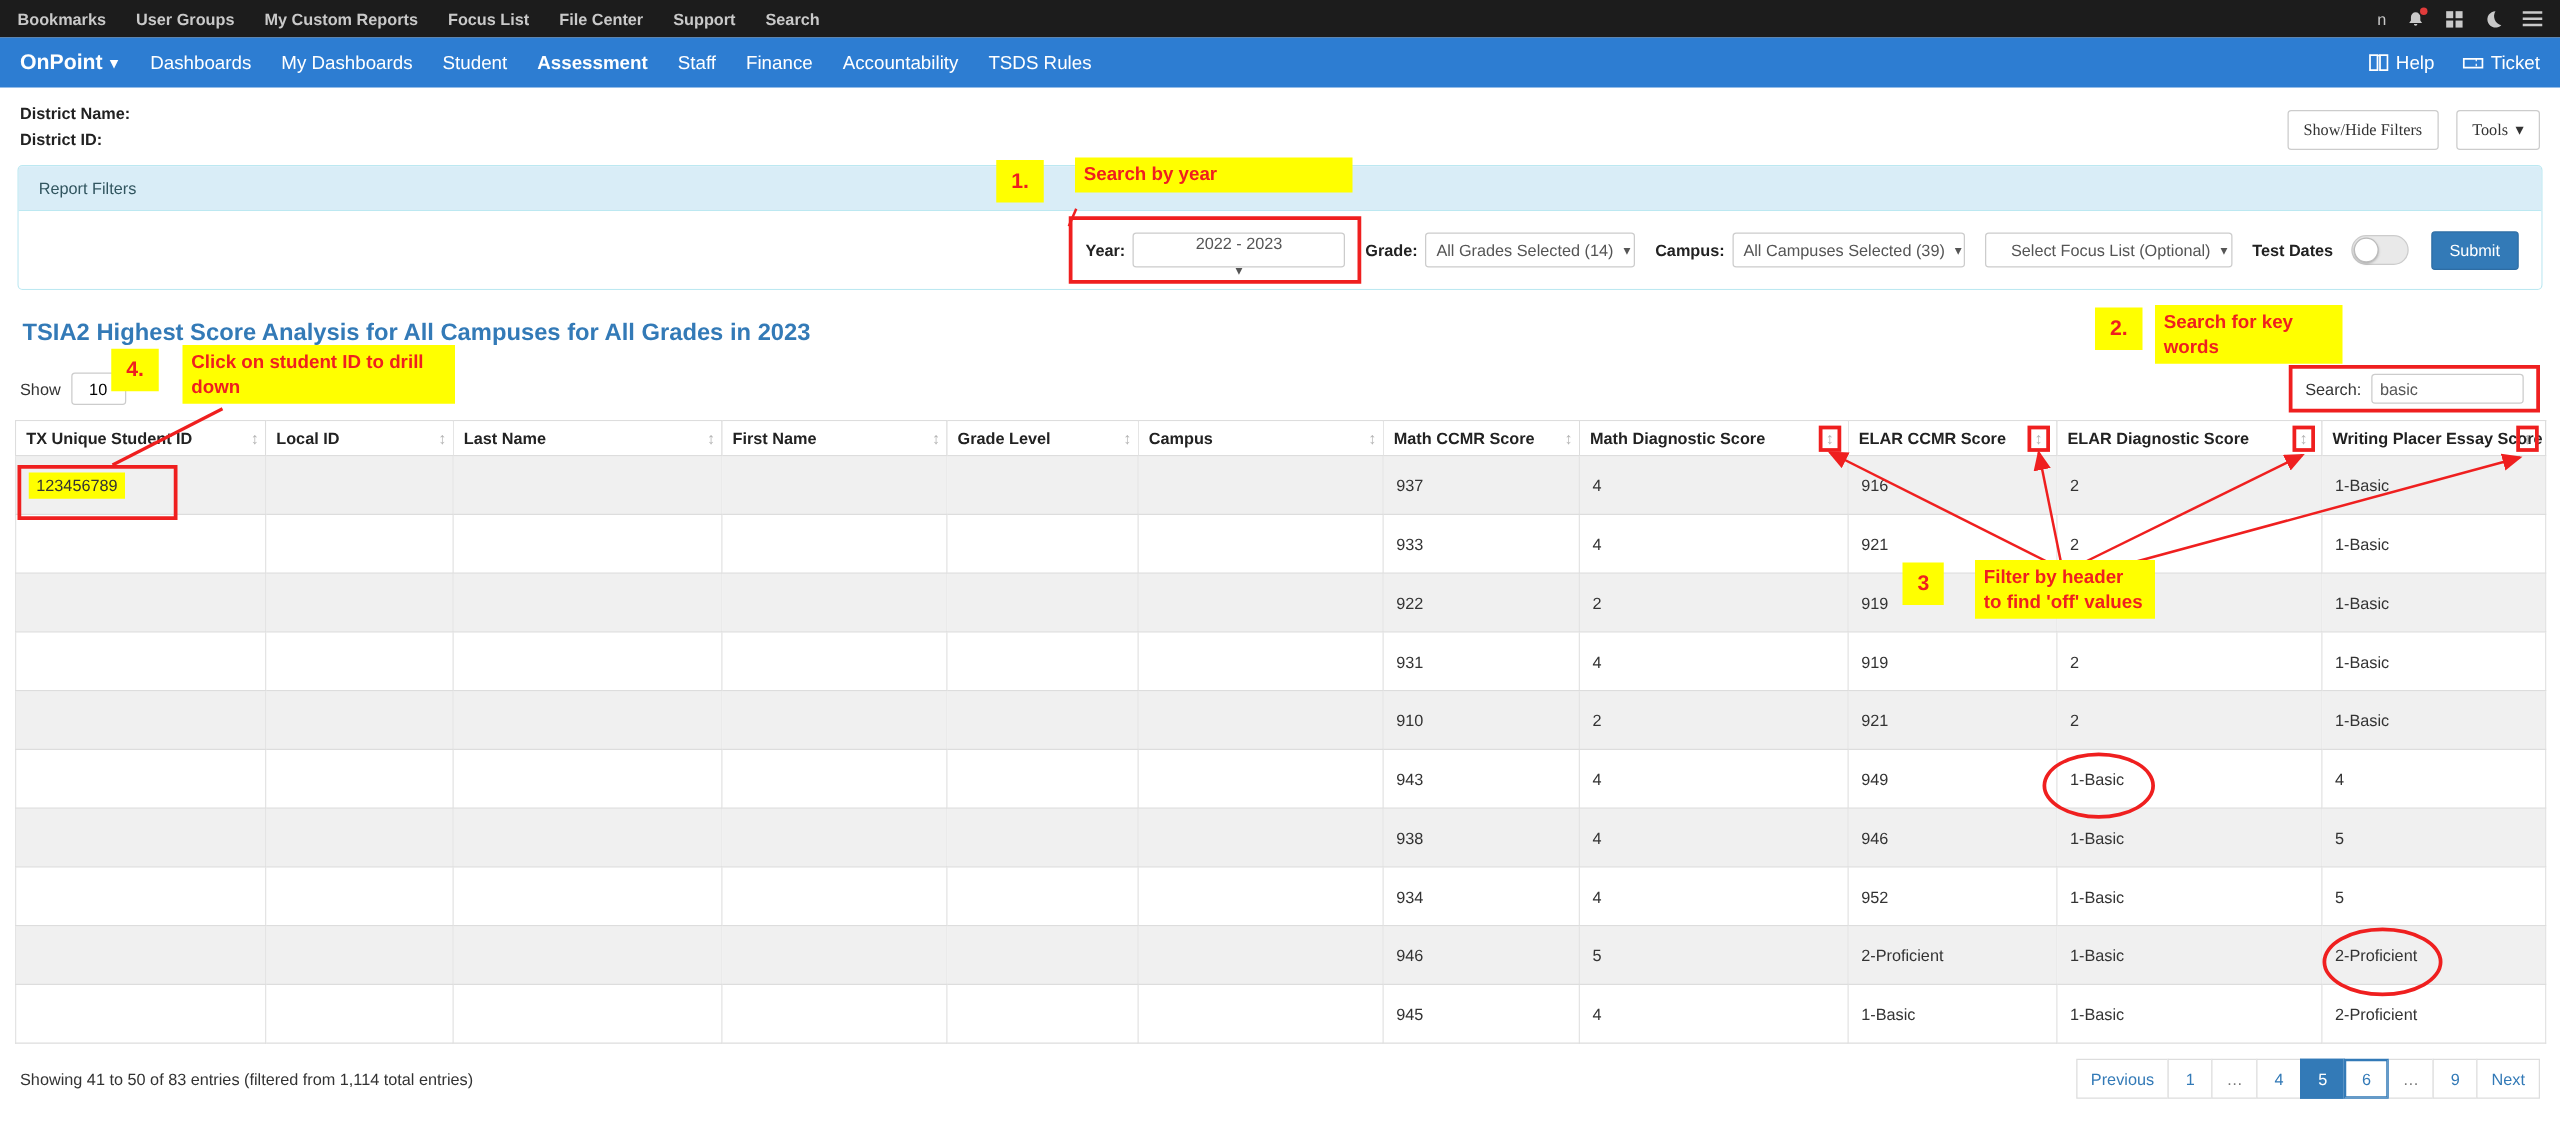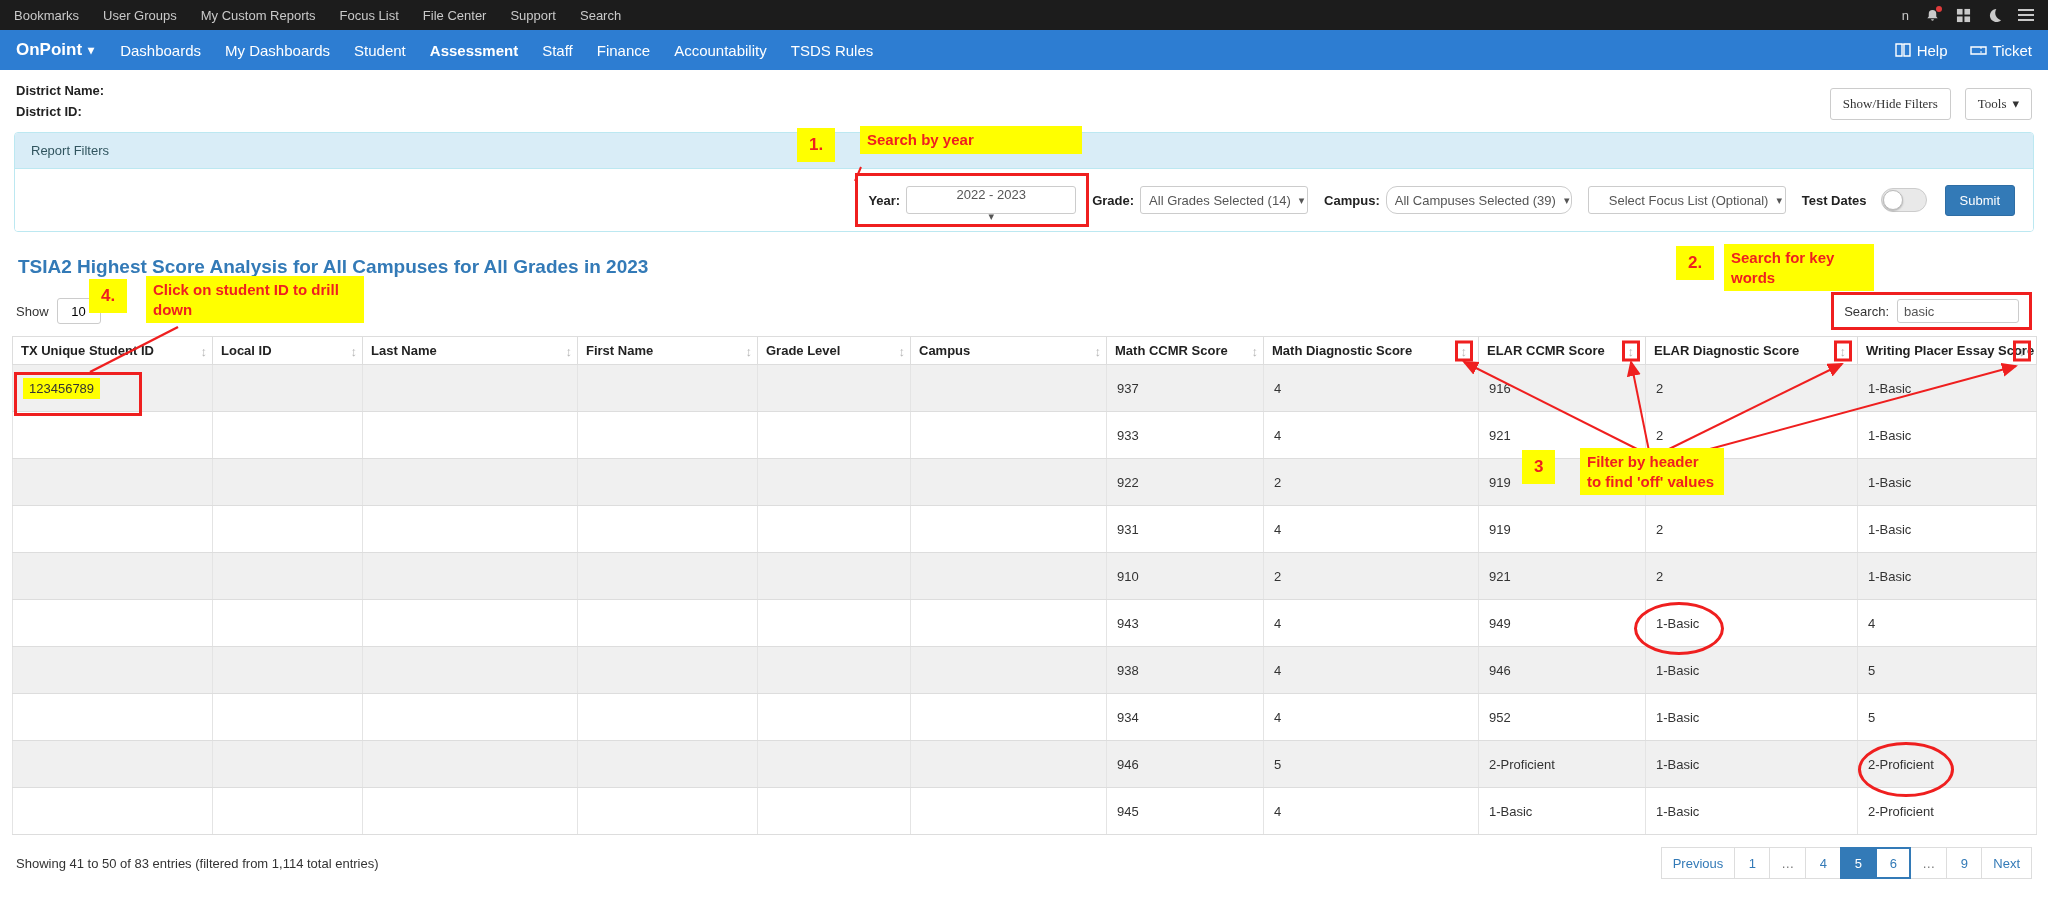--- a/index.html
+++ b/index.html
@@ -5,21 +5,21 @@
   * { box-sizing: border-box; margin: 0; padding: 0; }
   html,body { width:2048px; height:909px; }
   body {
     font-family: "Liberation Sans", sans-serif;
     background:#ffffff; color:#333; overflow:hidden; position:relative;
   }
   
   .topbar { height:30px; background:#1c1c1c; color:#c9c9c9;
     display:flex; align-items:center; justify-content:space-between; padding:0 14px; font-size:13px; }
   .topbar-menu { display:flex; gap:24px; }
-  .topbar-item { cursor:pointer; }
+  .topbar-item { cursor:pointer;font-weight:bold; }
   .topbar-right { display:flex; align-items:center; gap:16px; }
   .tb-icon { display:inline-flex; align-items:center; position:relative; cursor:pointer; }
   .tb-icon svg { display:block; }
   .bell-dot { position:absolute; right:-2px; top:-2px; width:6px; height:6px; border-radius:50%; background:#e03b3b; }
   
   .navbar { height:40px; background:#2d7dd2; color:#fff; display:flex; align-items:center;
     justify-content:space-between; padding:0 16px; }
   .nav-left { display:flex; align-items:center; gap:26px; font-size:15px; }
   .brand { font-weight:bold; font-size:17px; display:flex; align-items:center; gap:6px; cursor:pointer; }
   .nav-items { display:flex; gap:24px; }
@@ -40,21 +40,21 @@
   .panel-header { background:#d9edf7; height:36px; display:flex; align-items:center; padding:0 16px;
     font-size:13px; color:#31555f; border-bottom:1px solid #bce8f1; border-radius:3px 3px 0 0; }
   .panel-body { height:62px; display:flex; align-items:center; justify-content:flex-end;
     padding:0 18px; background:#fff; border-radius:0 0 3px 3px; }
   .filter-group { display:flex; align-items:center; gap:6px; margin-left:16px; }
   .filter-label { font-size:13px; font-weight:bold; color:#222; white-space:nowrap; }
   .select { height:28px; border:1px solid #ccc; border-radius:3px; background:#fff; color:#555;
     font-size:13px; display:flex; align-items:center; justify-content:space-between;
     padding:0 8px; gap:8px; cursor:pointer; white-space:nowrap; }
   .caret-gray { color:#555; font-size:11px; }
-  .w-year { width:170px;flex-direction:column; } .w-grade { width:168px; } .w-campus { width:186px;border-radius:11px; } .w-focus { width:198px;padding-left:20px; }
+  .w-year { width:170px;flex-direction:column; } .w-grade { width:168px; } .w-campus { width:186px; } .w-focus { width:198px;padding-left:20px; }
   .toggle { width:46px; height:24px; border-radius:12px; background:#e9e9e9; border:1px solid #ccc;
     position:relative; cursor:pointer; margin-left:8px; }
   .knob { width:20px; height:20px; border-radius:50%; background:#fff; border:1px solid #bbb;
     position:absolute; left:1px; top:1px; box-shadow:0 1px 2px rgba(0,0,0,.25); }
   .btn-primary { background:#337ab7; border:1px solid #2e6da4; color:#fff; border-radius:3px;
     font-size:13px; padding:7px 14px; cursor:pointer; margin-left:18px;
     font-family:"Liberation Sans", sans-serif; }
   .red-outline-year { outline:3px solid #ef1f1f; outline-offset:10px; }
   
   .report-title { margin:24px 0 0 18px; font-size:19px; font-weight:bold; color:#337ab7; height:24px; }

